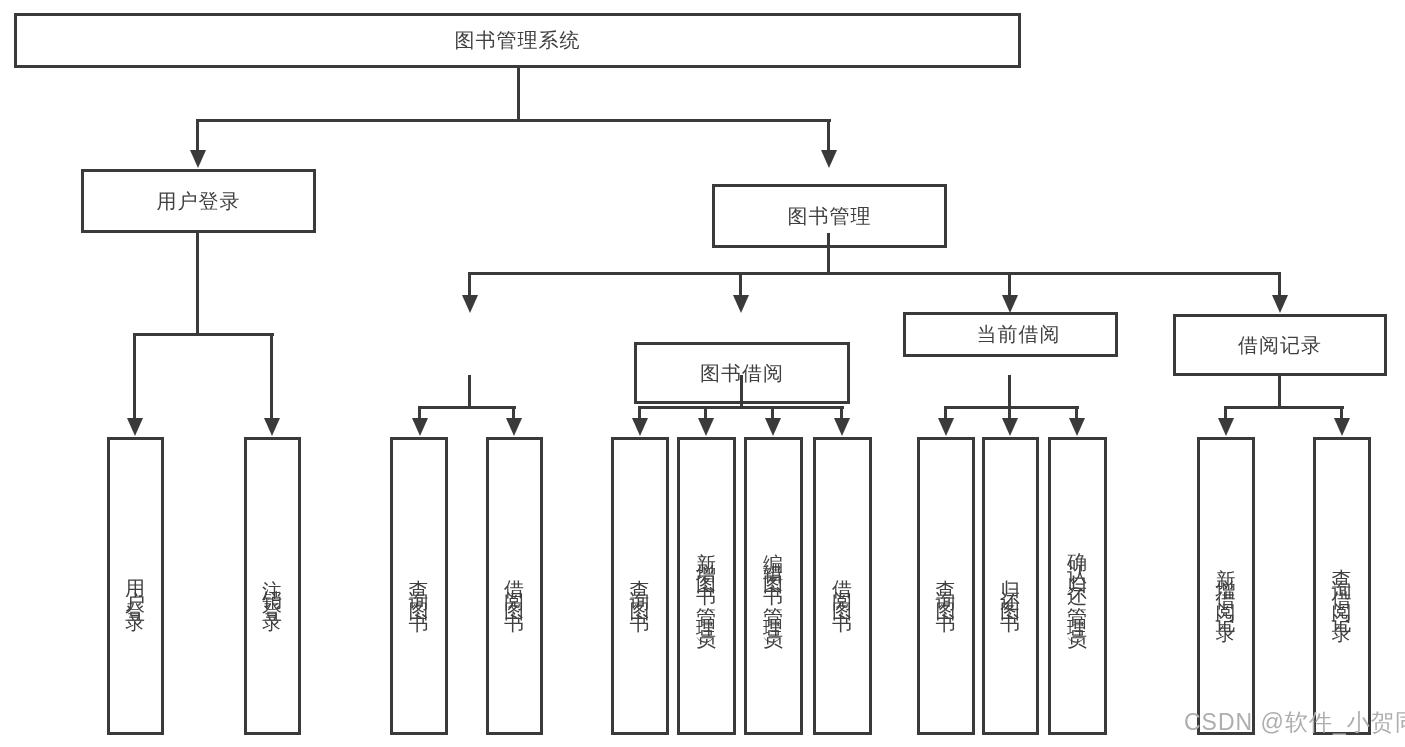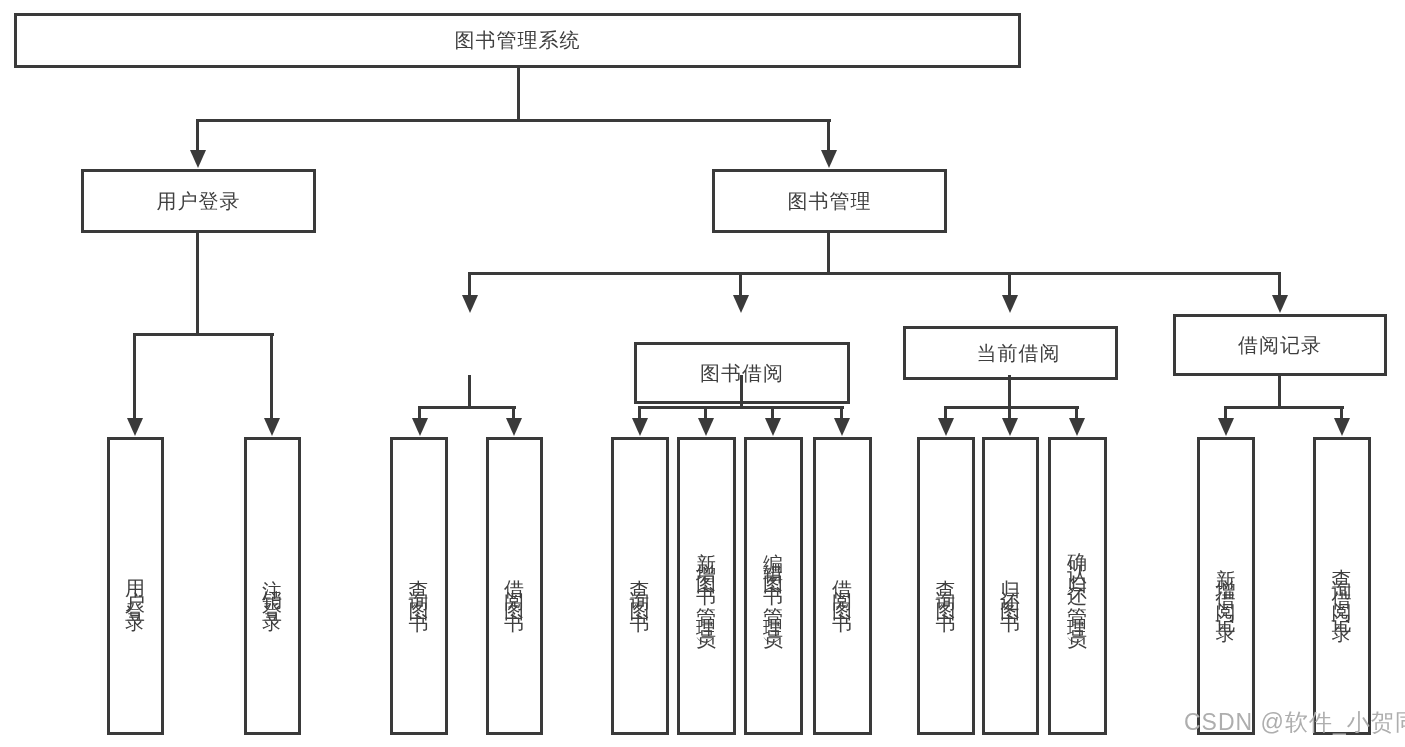--- a/index.html
+++ b/index.html
@@ -64,30 +64,30 @@
 <div id="canvas">
 
   <div class="box" style="left:14px;top:13px;width:1007px;height:55px;">
     <span>图书管理系统</span>
   </div>
 
   <div class="box" style="left:81px;top:169px;width:235px;height:64px;">
     <span>用户登录</span>
   </div>
 
-  <div class="box" style="left:712px;top:169px;width:235px;height:64px;">
+  <div class="box" style="left:712px;top:184px;width:235px;height:64px;">
     <span>图书管理</span>
   </div>
 
 
   <div class="box" style="left:634px;top:314px;width:216px;height:62px;margin-top:28px;">
     <span>图书借阅</span>
   </div>
 
-  <div class="box" style="left:903px;top:326px;width:215px;height:54px;padding-left:16px;">
+  <div class="box" style="left:903px;top:312px;width:215px;height:45px;padding-left:16px;">
     <span>当前借阅</span>
   </div>
 
   <div class="box" style="left:1173px;top:314px;width:214px;height:62px;">
     <span>借阅记录</span>
   </div>
 
   <div class="box" style="left:107px;top:437px;width:57px;height:298px;">
     <span class="vtext">用户登录</span>
   </div>

